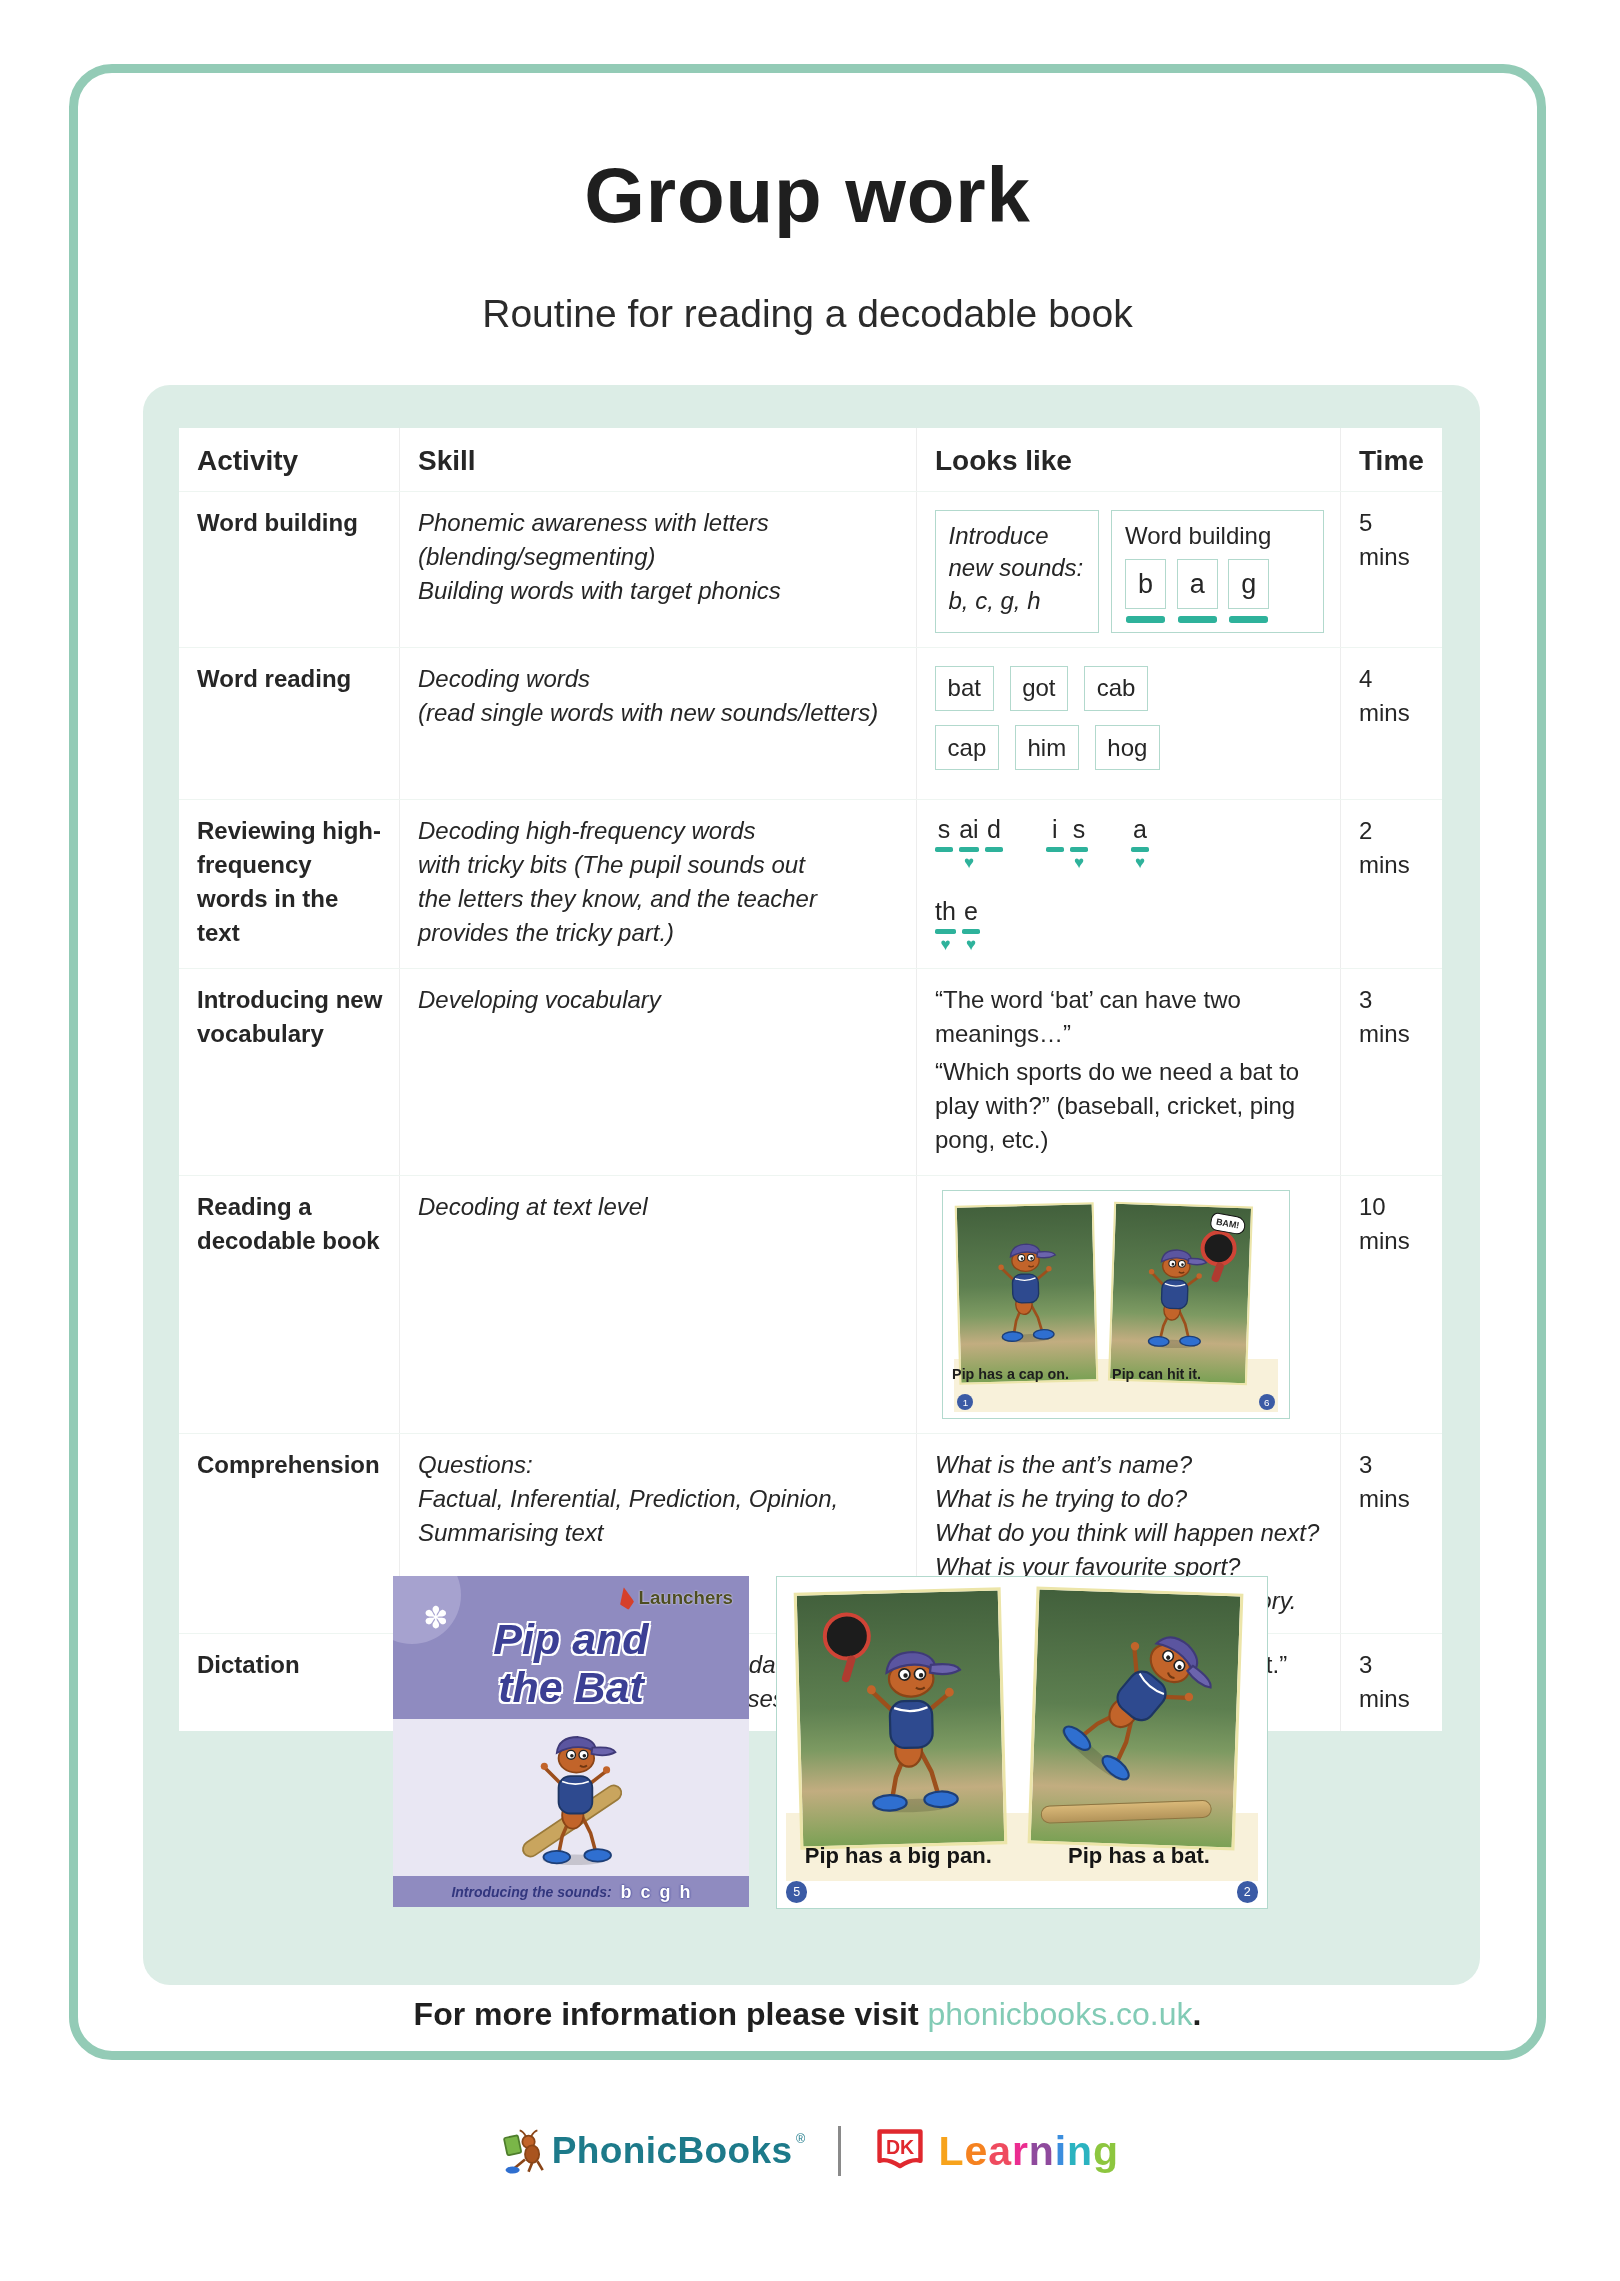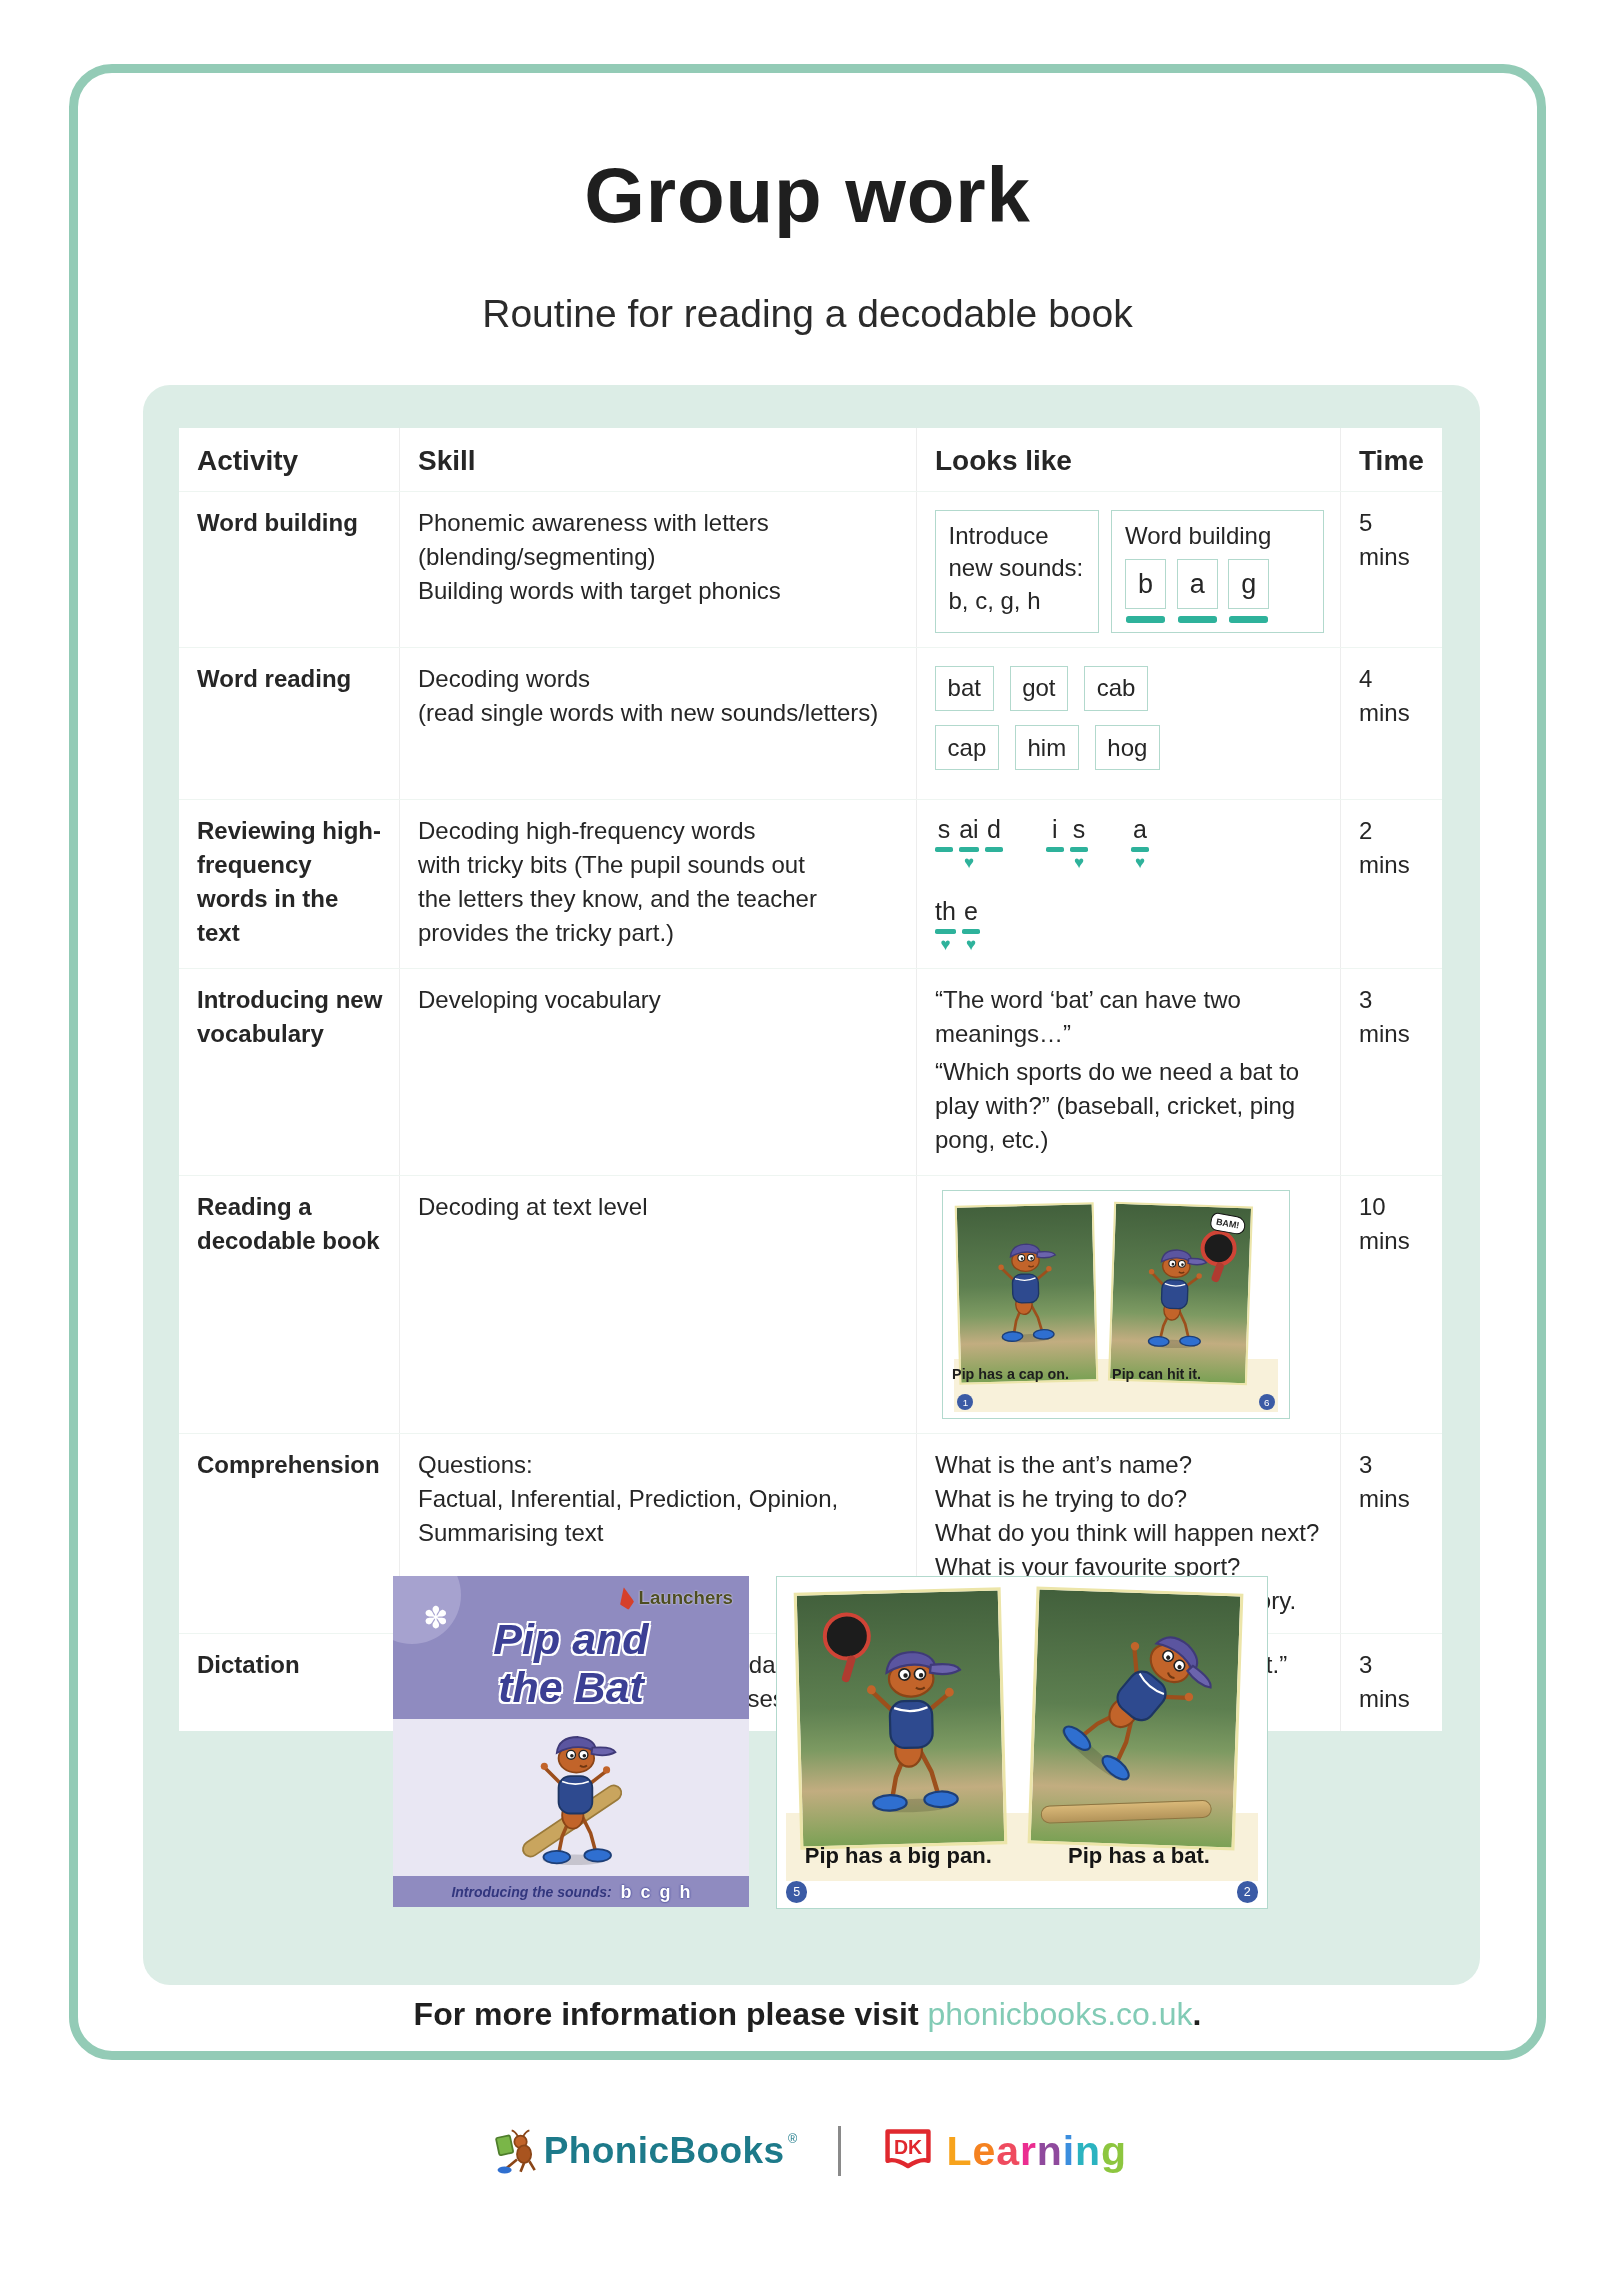--- a/index.html
+++ b/index.html
@@ -27,21 +27,21 @@
   
   .table{position:absolute;left:36px;top:43px;width:1263px;background:#ffffff;}
   .t-row{display:grid;grid-template-columns:220px 517px 424px 102px;border-top:1.8px solid #eef5f1;}
   .t-row:first-child{border-top:none;}
   .cell{padding:14.3px 16px 14.3px 18px;font-size:24px;line-height:1.42;border-left:0.9px solid #ededed;}
   .cell:first-child{border-left:none;}
   .h-row .cell{font-size:28px;font-weight:bold;padding-top:12.5px;padding-bottom:10.7px;}
   .act{font-weight:bold;}
   .r1{min-height:118px;} .r2{min-height:118px;} .r3{min-height:141px;}
   .r4{min-height:178px;} .r5{min-height:242px;} .r6{min-height:175px;} .r7{min-height:94px;}
-  .skill-line,.q-line{display:block;}
+  .skill-line,.q-line{display:block;font-style:italic;}
   .quote{max-width:389px;margin-bottom:3.6px;}
   
   .lk-boxes{display:flex;gap:12.5px;align-items:stretch;margin-top:3.6px;}
   .lk-box{border:1.8px solid #b2d9cd;background:#fff;padding:9px 12.5px;font-size:24px;line-height:1.35;}
   .wb-tiles{display:flex;gap:10.7px;margin-top:7.1px;}
   .wb-tile-wrap{display:flex;flex-direction:column;align-items:center;}
   .wb-tile{border:1.8px solid #b2d9cd;width:39px;height:48px;display:flex;align-items:center;justify-content:center;font-size:27px;}
   .tile-bar{width:39px;height:6.2px;background:#2eb29b;border-radius:2.7px;margin-top:7.1px;}
   .word-row{display:flex;gap:16px;margin-bottom:14.3px;margin-top:3.6px;}
   .word-tile{border:1.8px solid #b2d9cd;background:#fff;padding:4.5px 11.6px;font-size:24px;}
@@ -85,21 +85,21 @@
   .big-photo.left{left:19.6px;transform:rotate(-1.5deg);}
   .big-photo.right{left:255px;transform:rotate(2deg);}
   .big-cap{position:absolute;bottom:39px;font-size:22px;font-weight:bold;color:#151515;width:232px;text-align:center;}
   .big-cap.c1{left:5.3px;} .big-cap.c2{left:246px;}
   .spread .pgc{width:21.4px;height:21.4px;font-size:12.5px;}
   .spread .pgc.p1{left:9px;bottom:5.3px;} .spread .pgc.p2{right:9px;bottom:5.3px;}
   
   .footer{position:absolute;left:0;right:0;top:1923px;text-align:center;font-size:32px;font-weight:bold;color:#1f1f1f;}
   .footer a{color:#82cbb5;text-decoration:none;font-weight:normal;}
   
-  .logos{position:absolute;left:0;right:0;top:2126px;display:flex;align-items:center;justify-content:center;gap:16px;}
+  .logos{position:absolute;left:0;right:0;top:2126px;display:flex;align-items:center;justify-content:center;gap:8px;}
   .pb-wrap{display:flex;align-items:center;gap:3.6px;}
   .pb-text{font-size:37px;font-weight:bold;color:#1d7a8a;letter-spacing:0.4px;}
   .pb-reg{font-size:12.5px;color:#1d7a8a;vertical-align:top;position:relative;top:-12.5px;}
   .logo-divider{width:2.7px;height:50px;background:#8a8a8a;margin:0 25px;}
   .dk-wrap{display:flex;align-items:center;gap:12.5px;}
   .learning{font-size:41px;font-weight:bold;letter-spacing:0.9px;}
   .pan{position:absolute;}
   .pan-disc{width:48px;height:48px;border-radius:50%;background:#1c1c1c;border:4.5px solid #cf4436;box-sizing:border-box;}
   .pan-handle{position:absolute;width:8px;height:27px;background:#b03b30;border-radius:3.6px;left:21.4px;top:43px;transform:rotate(18deg);}
   .bat-lying{position:absolute;bottom:23px;left:9px;width:169px;height:16px;background:linear-gradient(#d9b878,#b3945a);border-radius:9px;transform:rotate(-4deg);border:0.9px solid #8f7440;}

